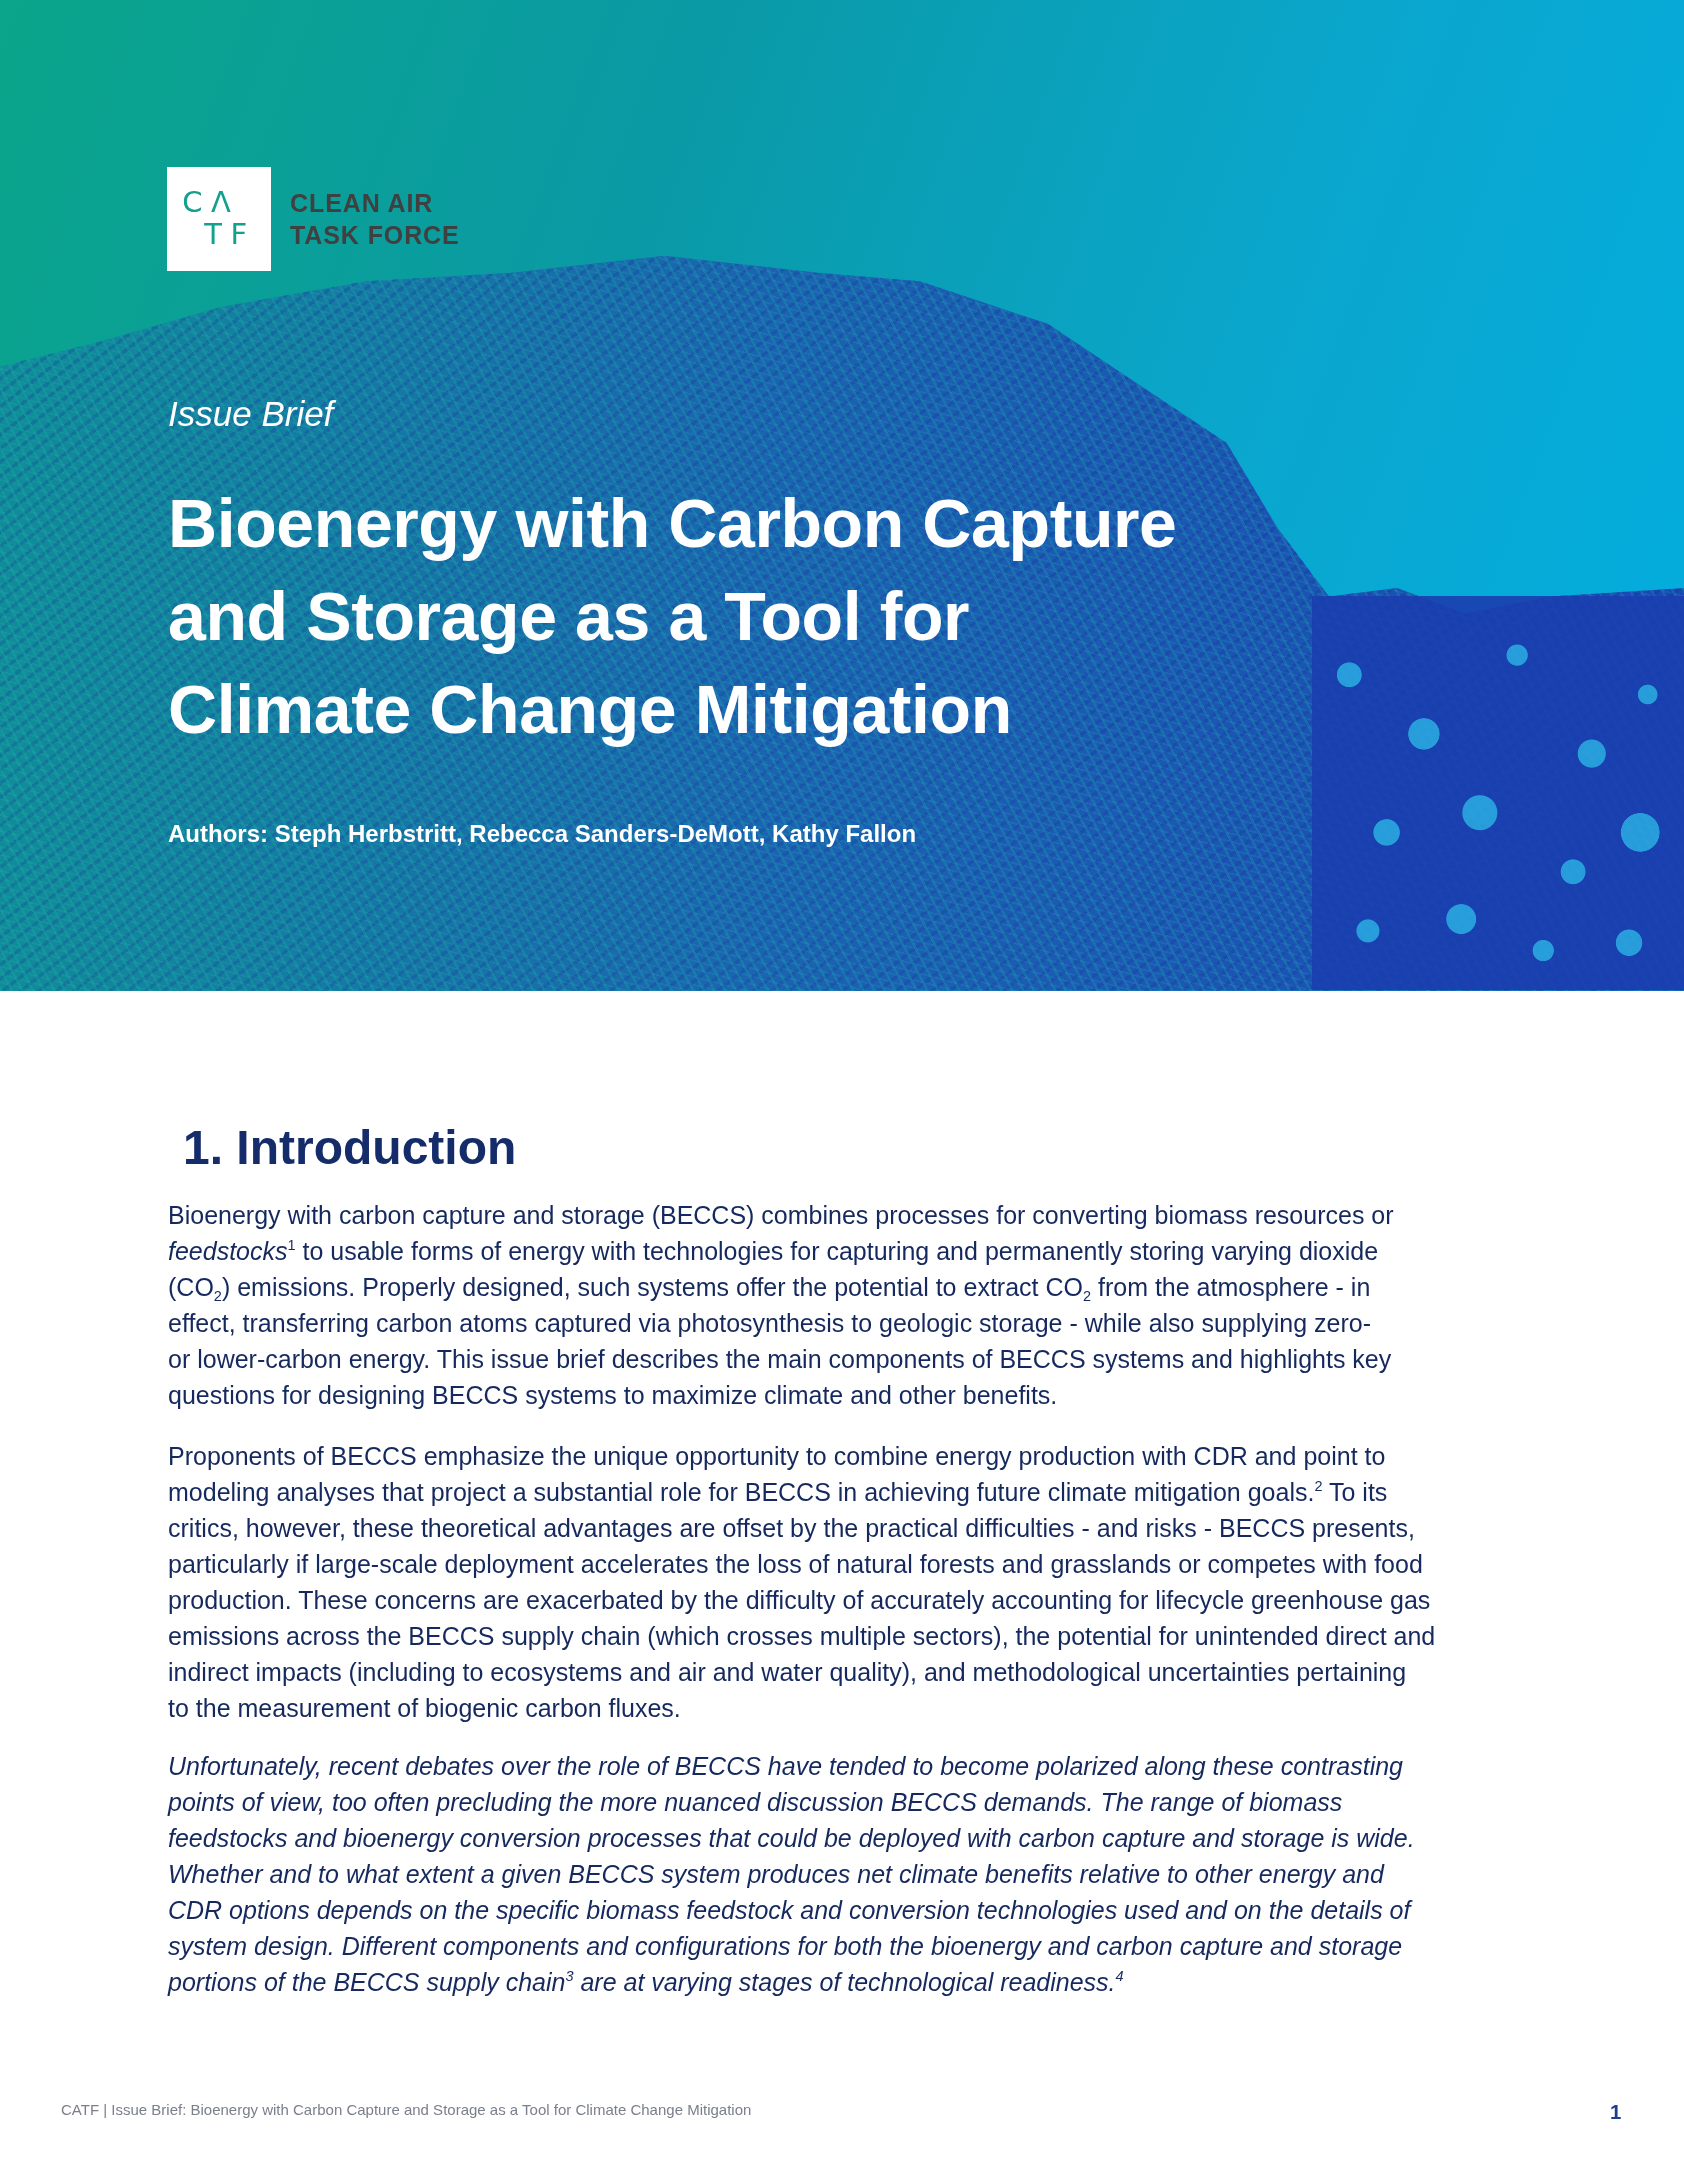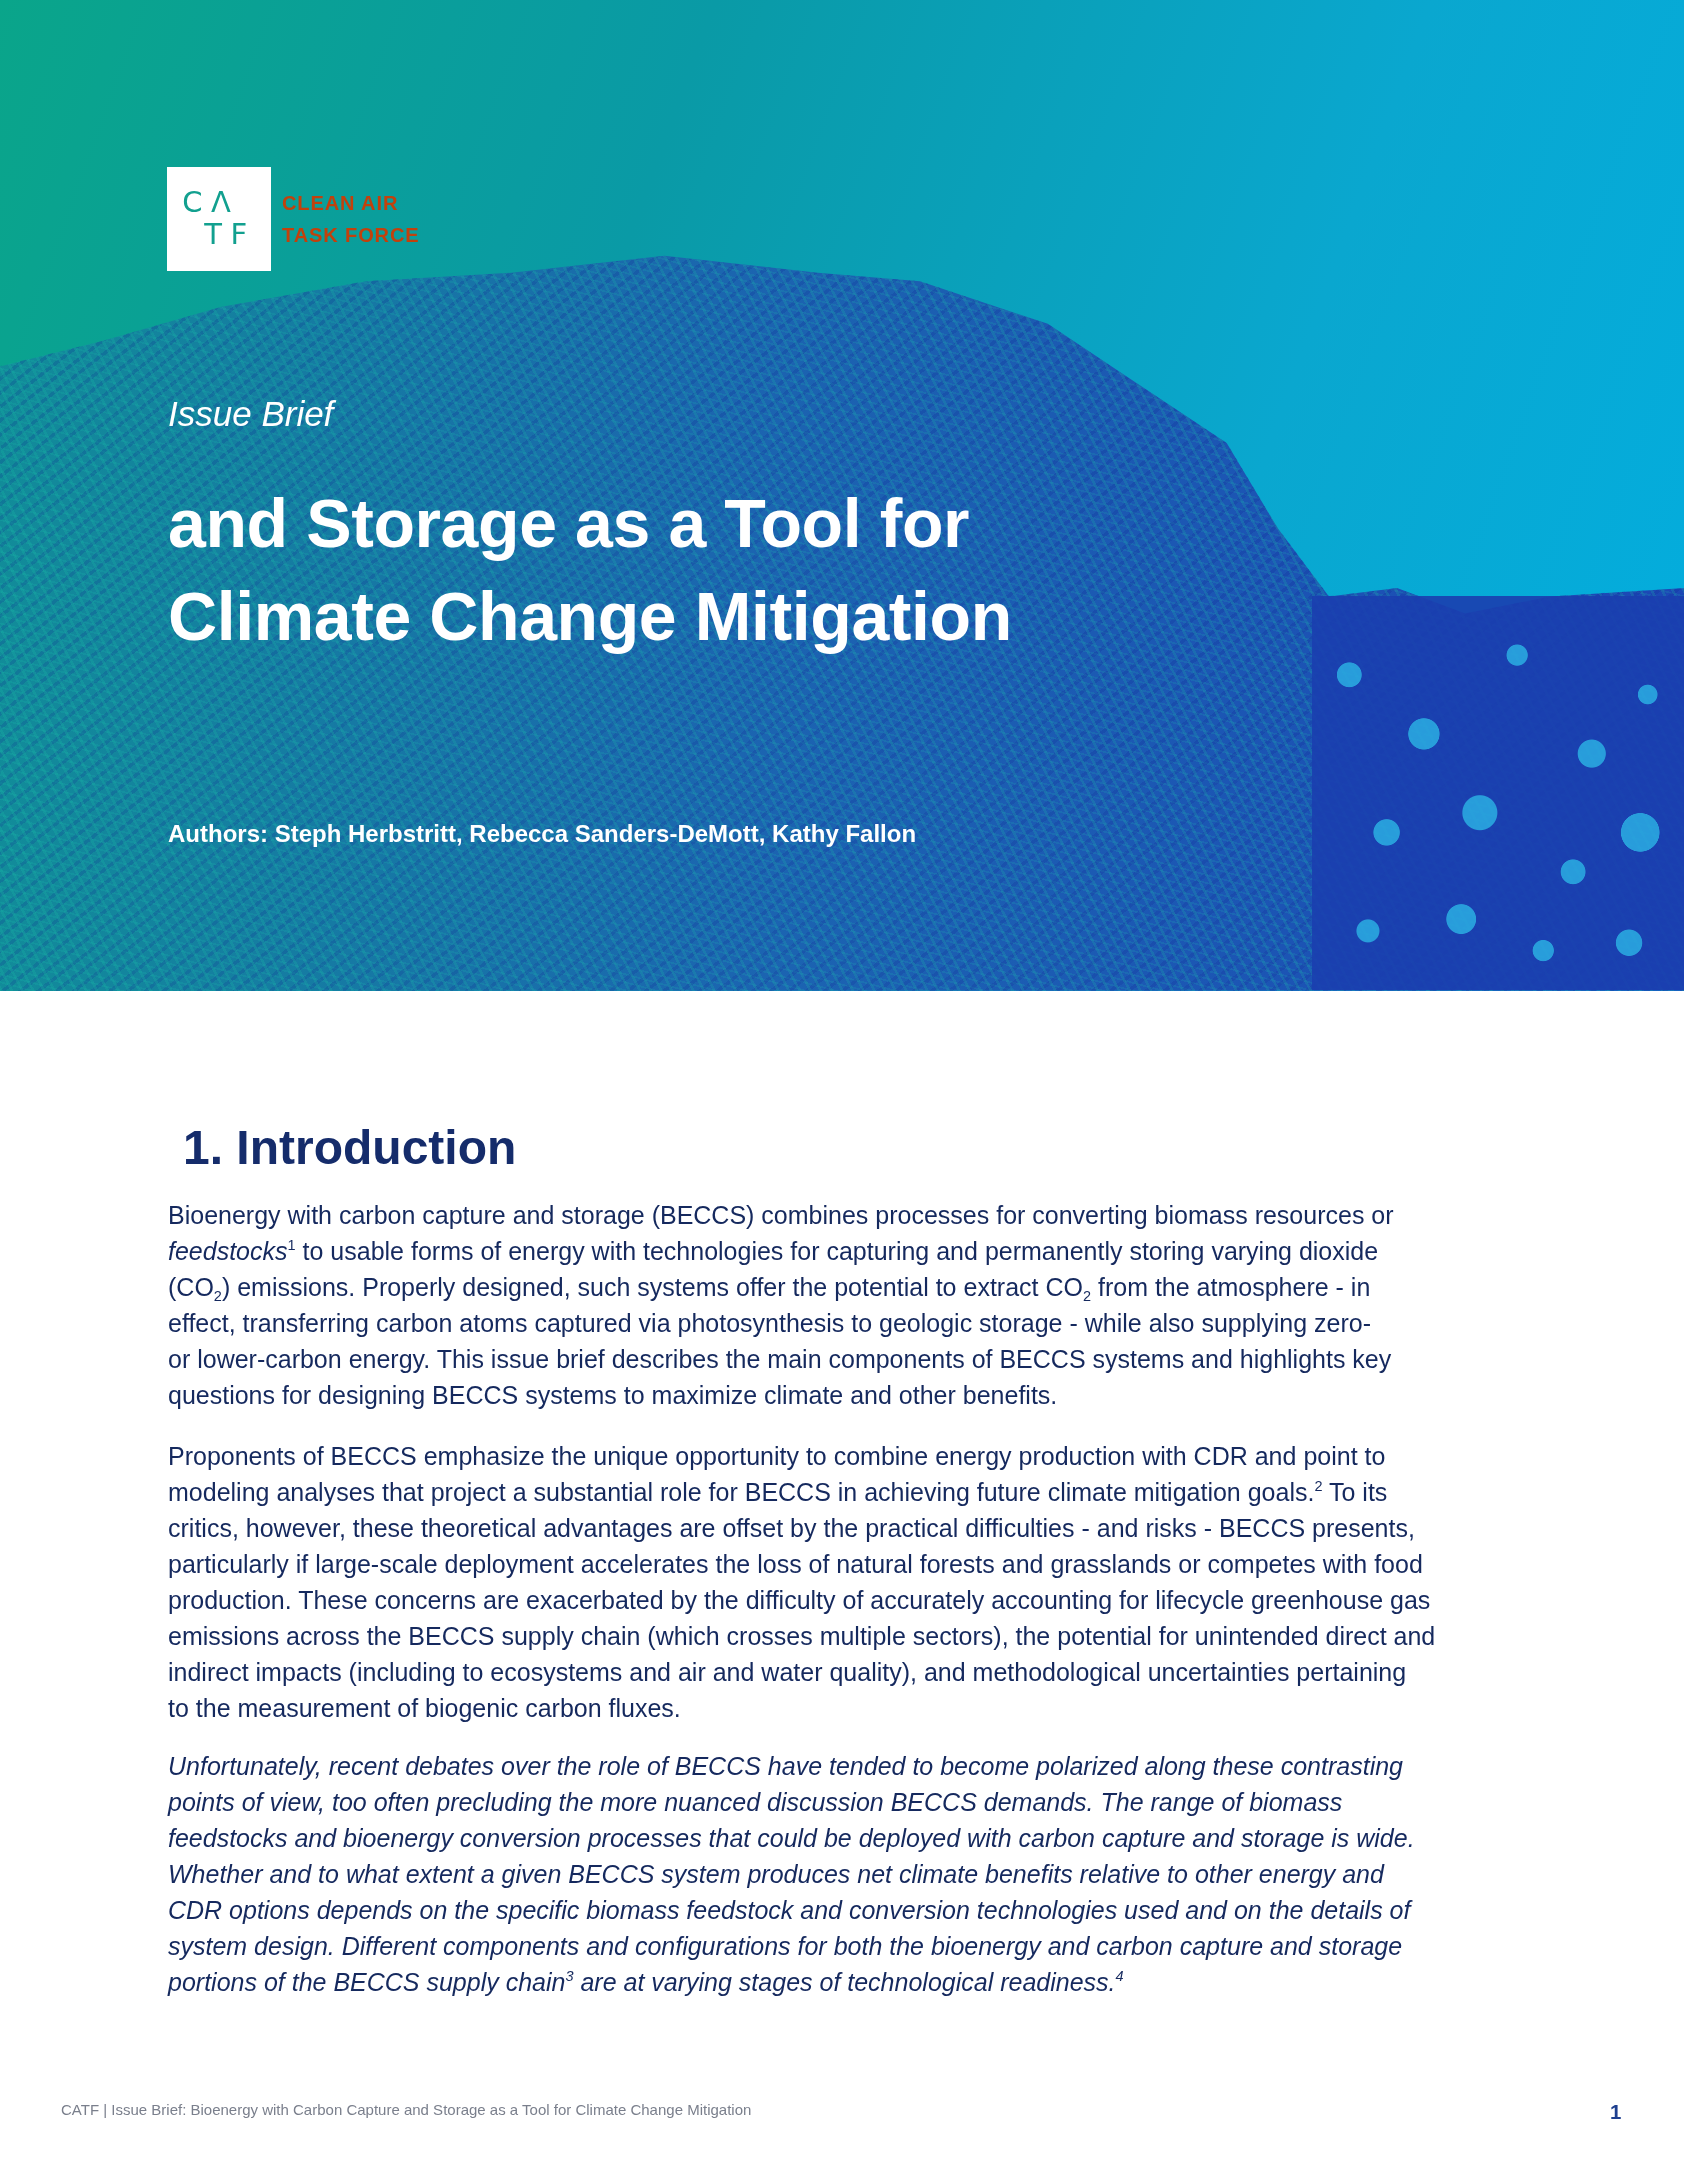--- a/index.html
+++ b/index.html
@@ -49,22 +49,22 @@
   .logo-box {
     position: absolute; left: 167px; top: 167px; width: 104px; height: 104px;
     background: #ffffff;
   }
   .logo-letters {
     position: absolute; left: 15.3px; top: 19px; width: 77px;
     color: #12a08f; font-size: 29px; line-height: 32px; letter-spacing: 8.5px;
     font-family: "DejaVu Sans", sans-serif; font-weight: normal;
   }
   .logo-text {
-    position: absolute; left: 282px; top: 187px;
-    color: #c2410c; font-weight: bold; font-size: 20px; line-height: 32px;
+    position: absolute; left: 290px; top: 187px;
+    color: #404040; font-weight: bold; font-size: 25px; line-height: 32px;
     letter-spacing: 0.9px;
   }
   
   .issue-label {
     position: absolute; left: 168px; top: 394px;
     color: #ffffff; font-style: italic; font-size: 35px;
   }
   .title {
     position: absolute; left: 168px; top: 477px; width: 1193px;
     color: #ffffff; font-weight: bold; font-size: 68px; line-height: 93px;
@@ -124,20 +124,21 @@
     <div style="padding-left:22px">TF</div>
   </div>
 </div>
 <div class="logo-text">
   <div>CLEAN AIR</div>
   <div>TASK FORCE</div>
 </div>
 
 <div class="issue-label">Issue Brief</div>
 <h1 class="title">
+  <div>Bioenergy with Carbon Capture</div>
   <div>and Storage as a Tool for</div>
   <div>Climate Change Mitigation</div>
 </h1>
 <div class="authors">Authors: Steph Herbstritt, Rebecca Sanders-DeMott, Kathy Fallon</div>
 
 <h2 class="section-heading">1. Introduction</h2>
 
 <div class="body-text p1">
   <div><span>Bioenergy with carbon capture and storage (BECCS) combines processes for converting biomass resources or</span></div>
   <div><span class="ital">feedstocks</span><sup>1</sup><span> to usable forms of energy with technologies for capturing and permanently storing varying dioxide</span></div>

